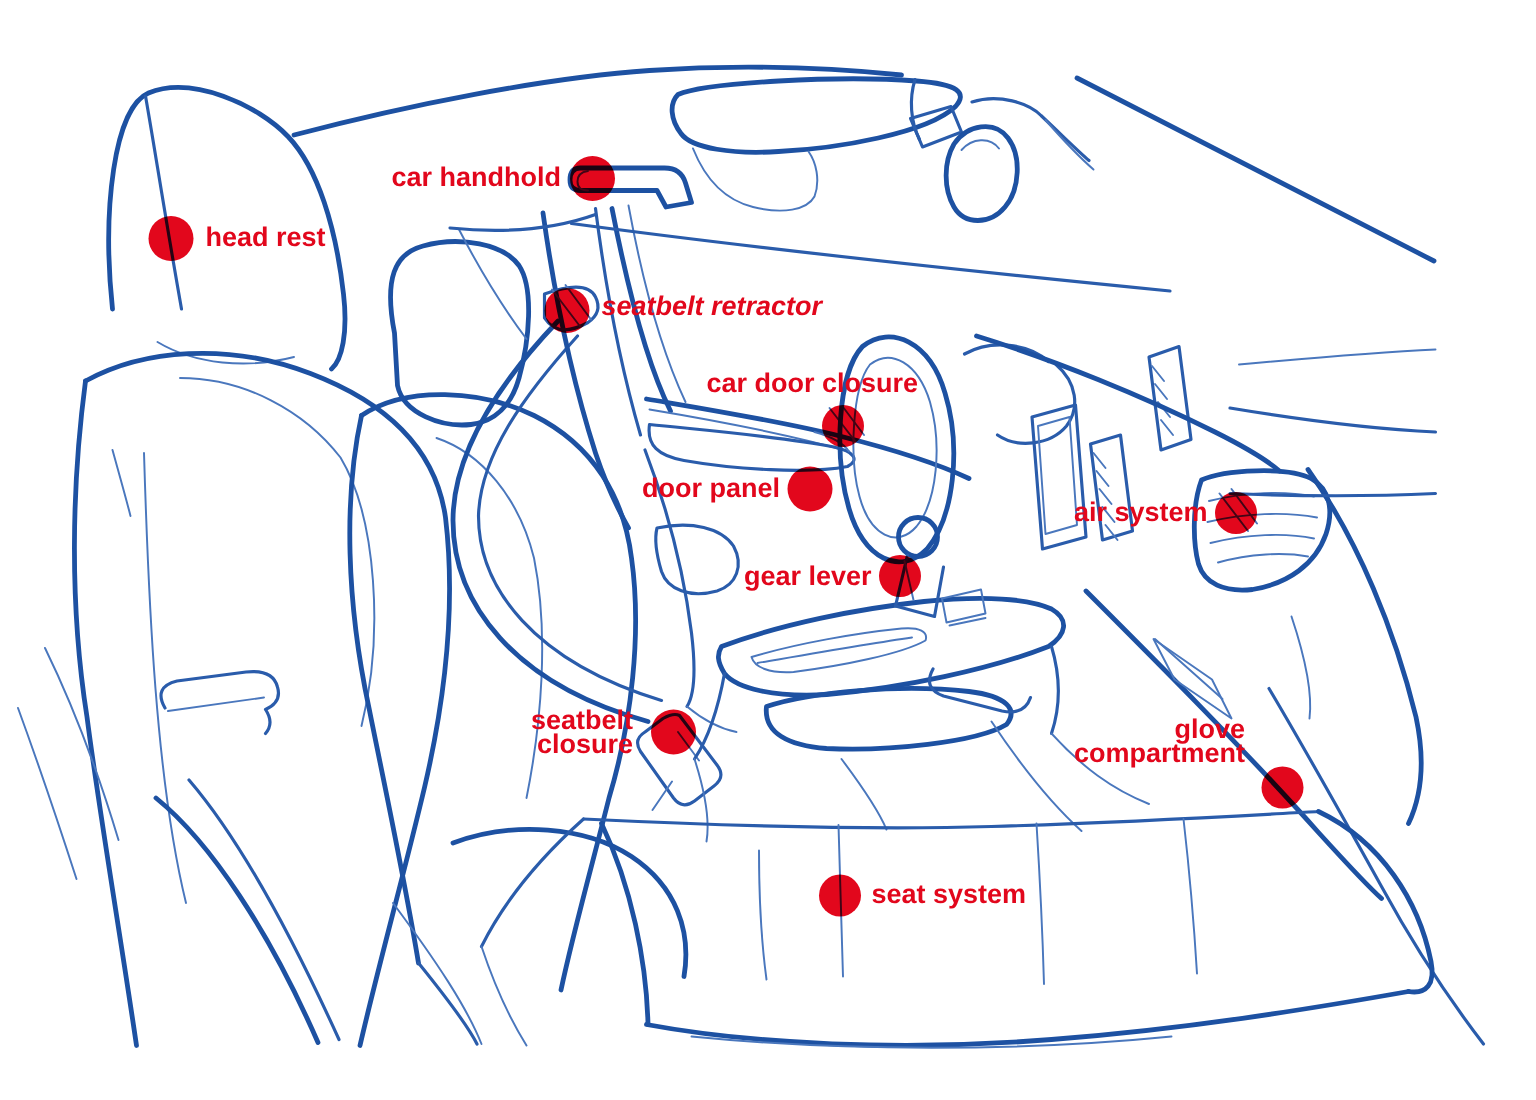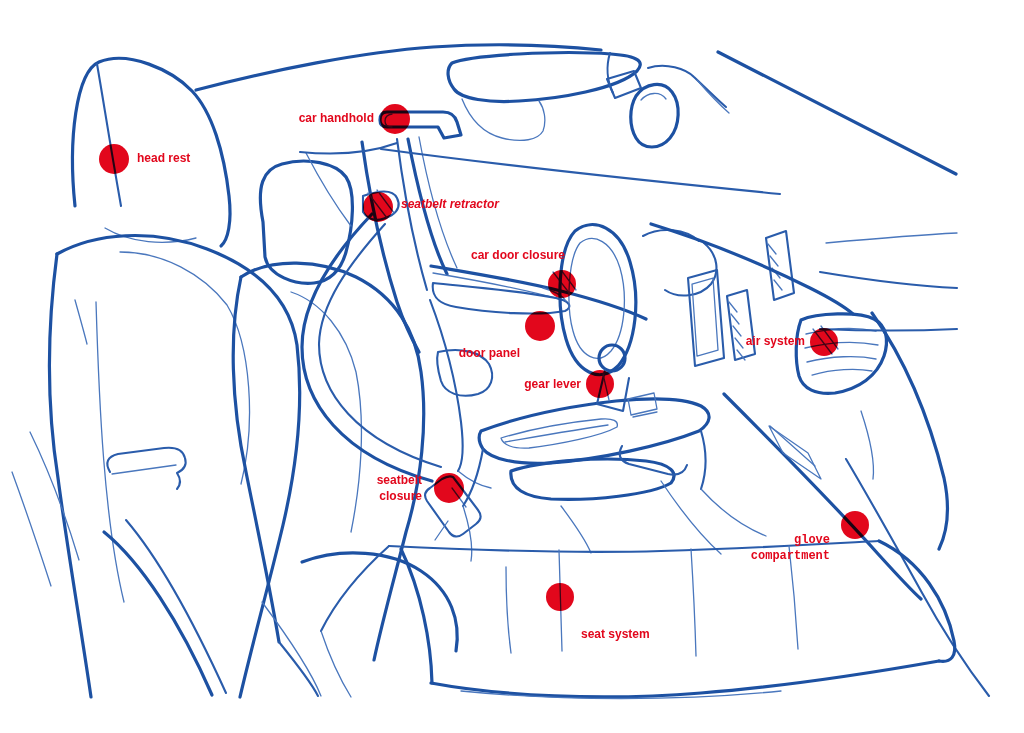--- a/index.html
+++ b/index.html
@@ -13,21 +13,21 @@
   .stage svg{position:absolute;left:0;top:0;}
   
   .k{fill:none;stroke:var(--line1,#1d51a2);stroke-width:3.2;stroke-linecap:round;stroke-linejoin:round;}
   .m{fill:none;stroke:var(--line2,#2a5cab);stroke-width:2.1;stroke-linecap:round;stroke-linejoin:round;}
   .t{fill:none;stroke:var(--line3,#4a77bd);stroke-width:1.3;stroke-linecap:round;stroke-linejoin:round;}
   #lines-layer{mix-blend-mode:multiply;pointer-events:none;}
   .part-label{
     position:absolute;
     color:var(--accent,#e2071c);
     font-weight:bold;
-    font-size:12px;
+    font-size:18px;
     line-height:16px;
     white-space:pre-line;
     transform:translateY(-50%);
     user-select:none;
   }
   .part-label.left{text-align:center;}
   .part-label.right{text-align:right;}
 </style>
 </head>
 <body>
@@ -165,23 +165,23 @@
       <path class="t" d="M789,546 C793,581 796,616 798,649"></path>
       <path class="t" d="M321,631 C331,661 341,681 351,697"></path>
     </g>
   </svg>
 
   <div id="labels-layer">
       <div class="part-label left" style="top: 158px; left: 137px;">head rest</div>
       <div class="part-label right" style="top: 118px; right: 650px;">car handhold</div>
       <div class="part-label left" style="top: 204px; left: 401px; font-style: italic;">seatbelt retractor</div>
       <div class="part-label left" style="top: 255px; left: 471px;">car door closure</div>
-      <div class="part-label right" style="top: 325px; right: 504px; margin-top: 28px;">door panel</div>
+      <div class="part-label right" style="top: 325px; right: 504px;">door panel</div>
       <div class="part-label right" style="top: 341px; right: 219px;">air system</div>
       <div class="part-label right" style="top: 384px; right: 443px;">gear lever</div>
       <div class="part-label right" style="top: 488px; right: 602px; text-align: right;">seatbelt
 closure</div>
-      <div class="part-label right" style="top: 548px; right: 194px; font-family: Liberation Mono, monospace;">glove
+      <div class="part-label right" style="top: 494px; right: 194px;">glove
 compartment</div>
-      <div class="part-label left" style="top: 596px; left: 581px; margin-top: 38px;">seat system</div>
+      <div class="part-label left" style="top: 596px; left: 581px;">seat system</div>
     </div>
 
 </div>
 
 </body></html>

